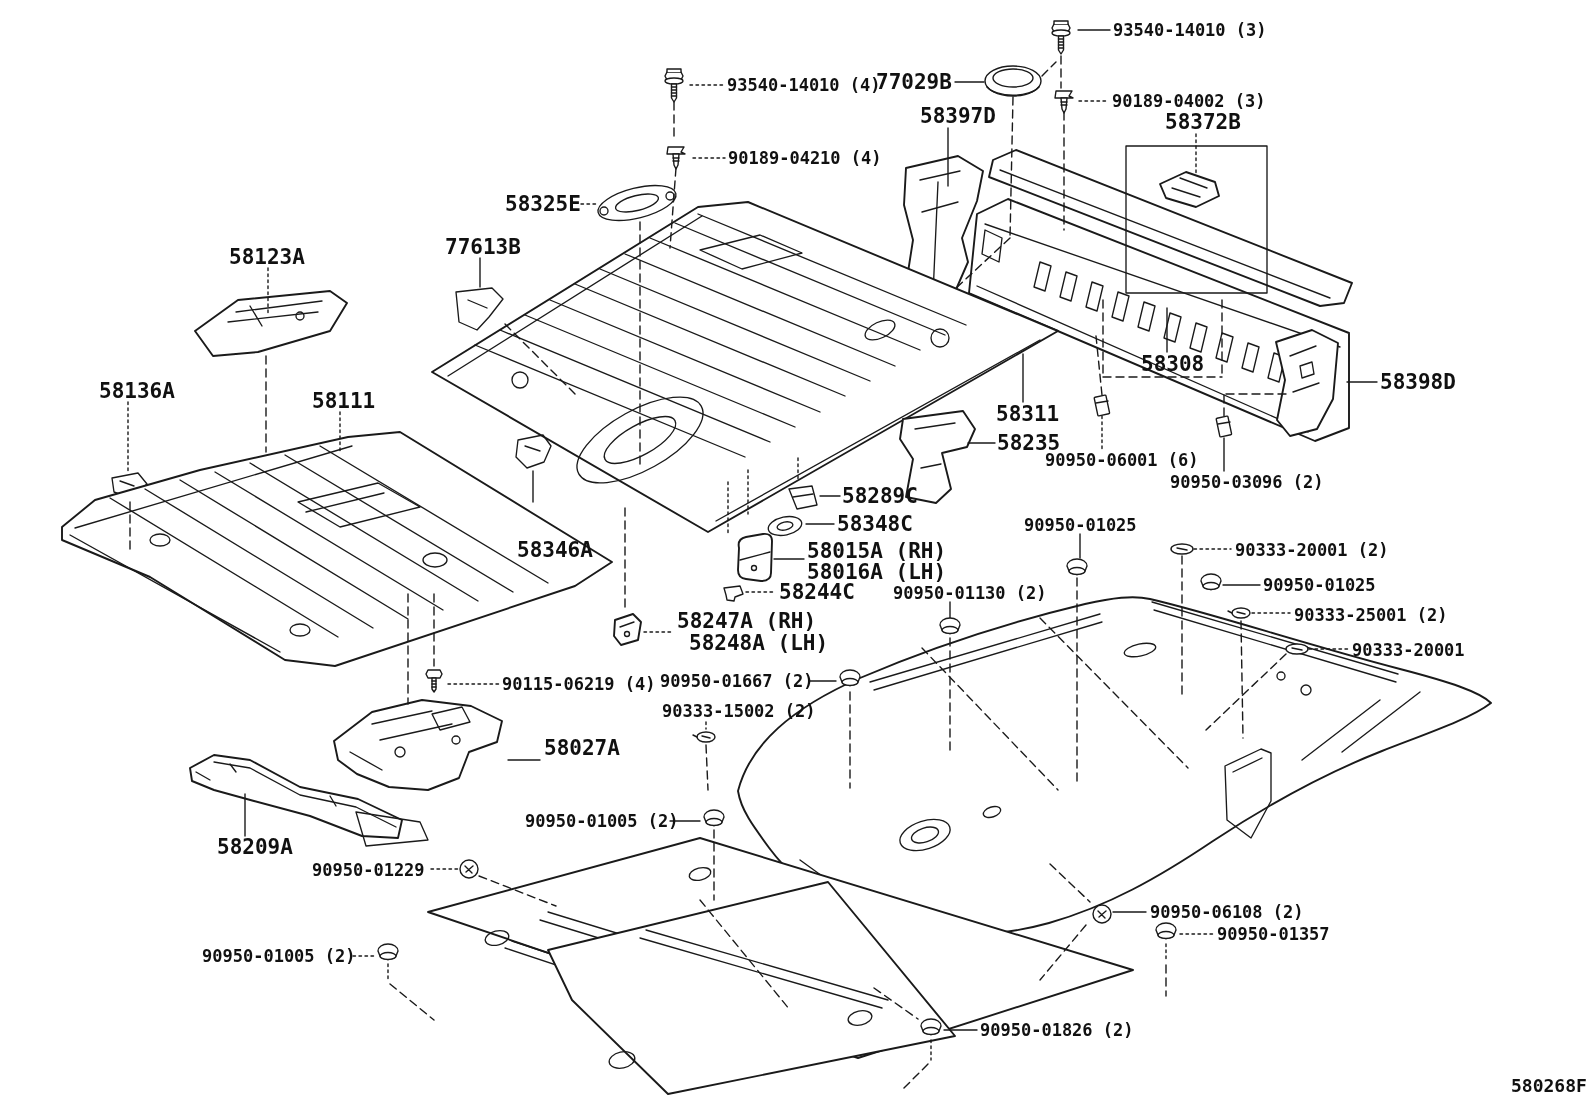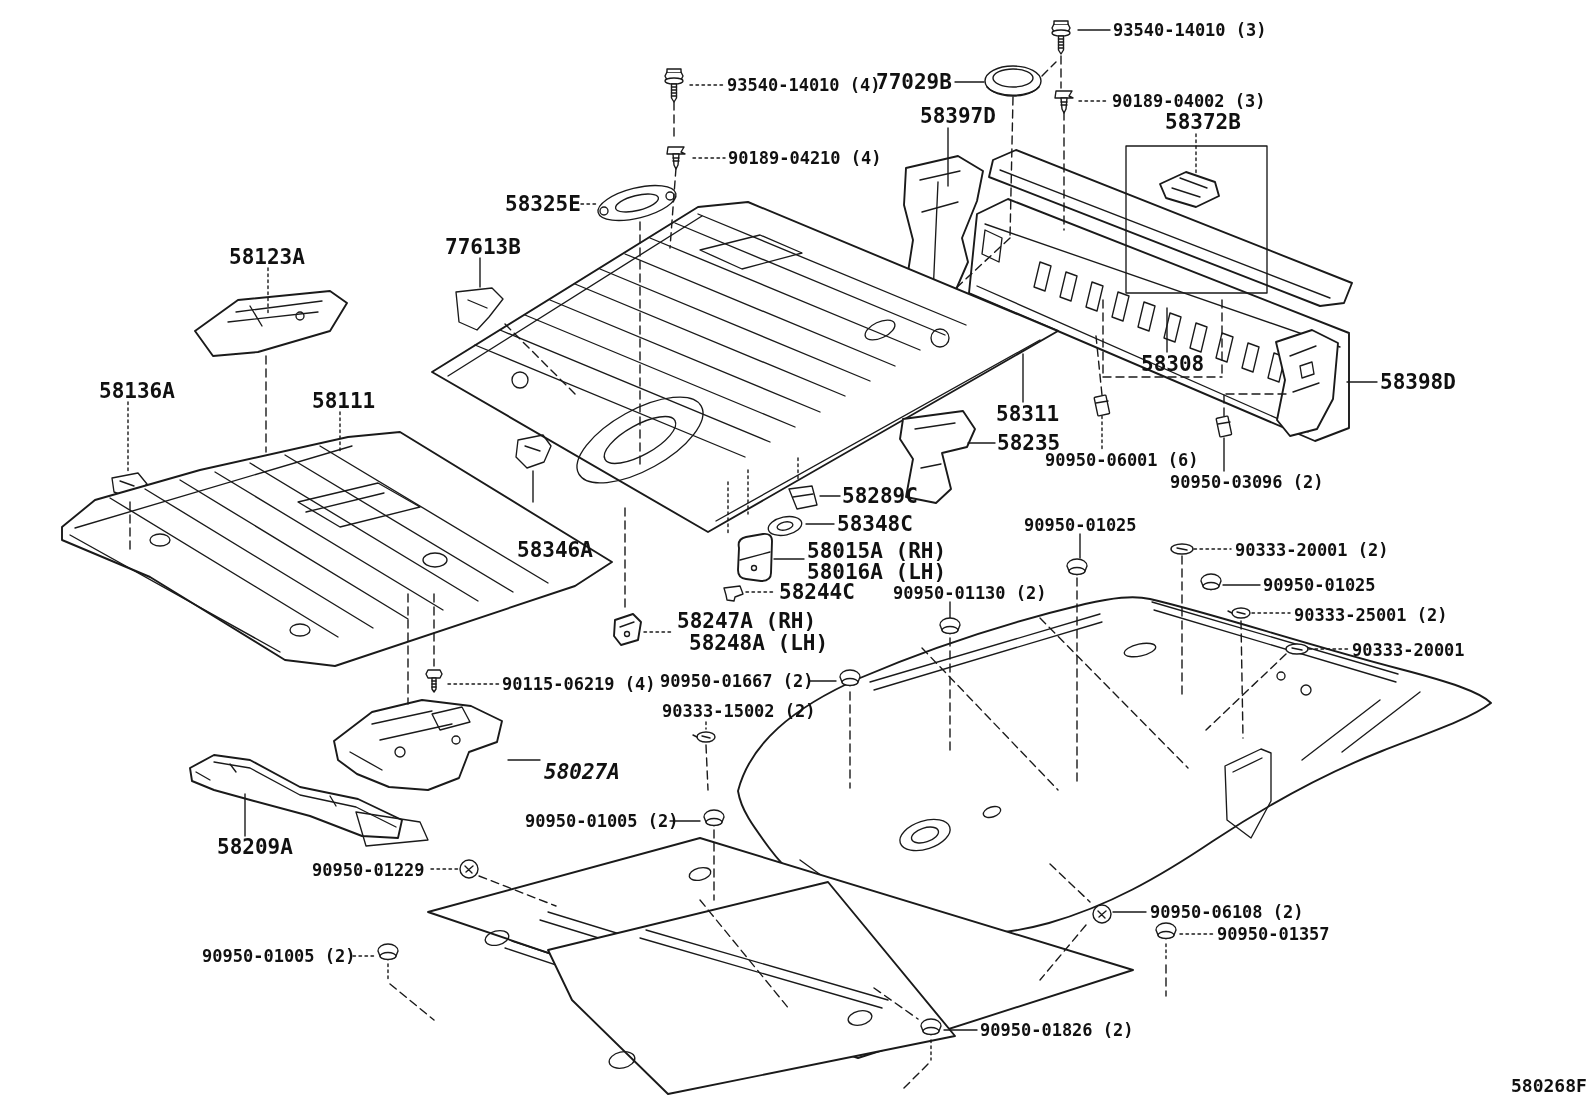--- a/index.html
+++ b/index.html
@@ -447,21 +447,21 @@
       <div class="lbl num" style="left: 1263px; top: 585px;">90950-01025</div>
       <div class="lbl part" style="left: 779px; top: 592px;">58244C</div>
       <div class="lbl num" style="left: 893px; top: 593px;">90950-01130 (2)</div>
       <div class="lbl num" style="left: 1294px; top: 615px;">90333-25001 (2)</div>
       <div class="lbl part" style="left: 677px; top: 621px;">58247A (RH)</div>
       <div class="lbl part" style="left: 677px; top: 643px; margin-left: 12px;">58248A (LH)</div>
       <div class="lbl num" style="left: 1352px; top: 650px;">90333-20001</div>
       <div class="lbl num" style="left: 660px; top: 681px;">90950-01667 (2)</div>
       <div class="lbl num" style="left: 502px; top: 684px;">90115-06219 (4)</div>
       <div class="lbl num" style="left: 662px; top: 711px;">90333-15002 (2)</div>
-      <div class="lbl part" style="left: 544px; top: 772px; font-style: italic;">58027A</div>
+      <div class="lbl part" style="left: 544px; top: 748px;">58027A</div>
       <div class="lbl num" style="left: 525px; top: 821px;">90950-01005 (2)</div>
       <div class="lbl part" style="left: 217px; top: 847px;">58209A</div>
       <div class="lbl num" style="left: 312px; top: 870px;">90950-01229</div>
       <div class="lbl num" style="left: 1150px; top: 912px;">90950-06108 (2)</div>
       <div class="lbl num" style="left: 1217px; top: 934px;">90950-01357</div>
       <div class="lbl num" style="left: 202px; top: 956px;">90950-01005 (2)</div>
       <div class="lbl num" style="left: 980px; top: 1030px;">90950-01826 (2)</div>
     </div>
 
   <div class="lbl code" style="left:1511px;top:1086px;">580268F</div>

